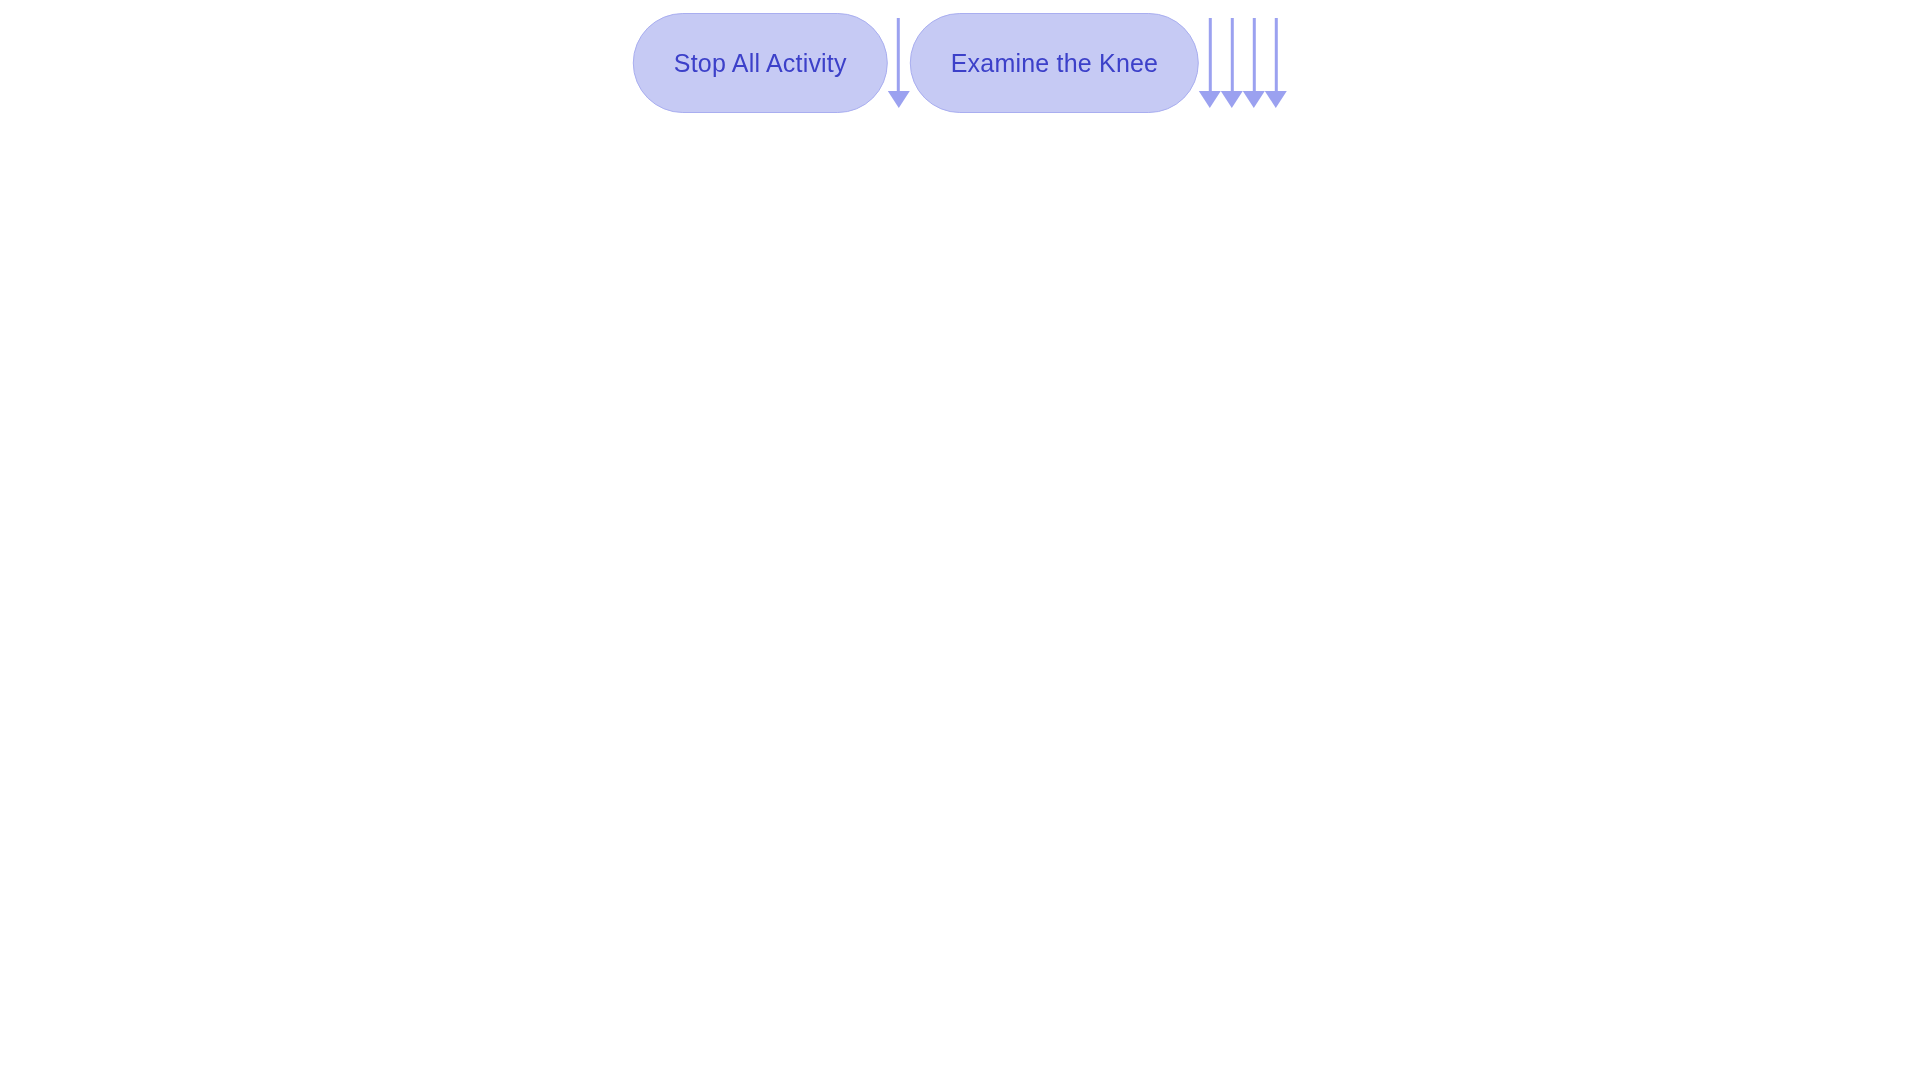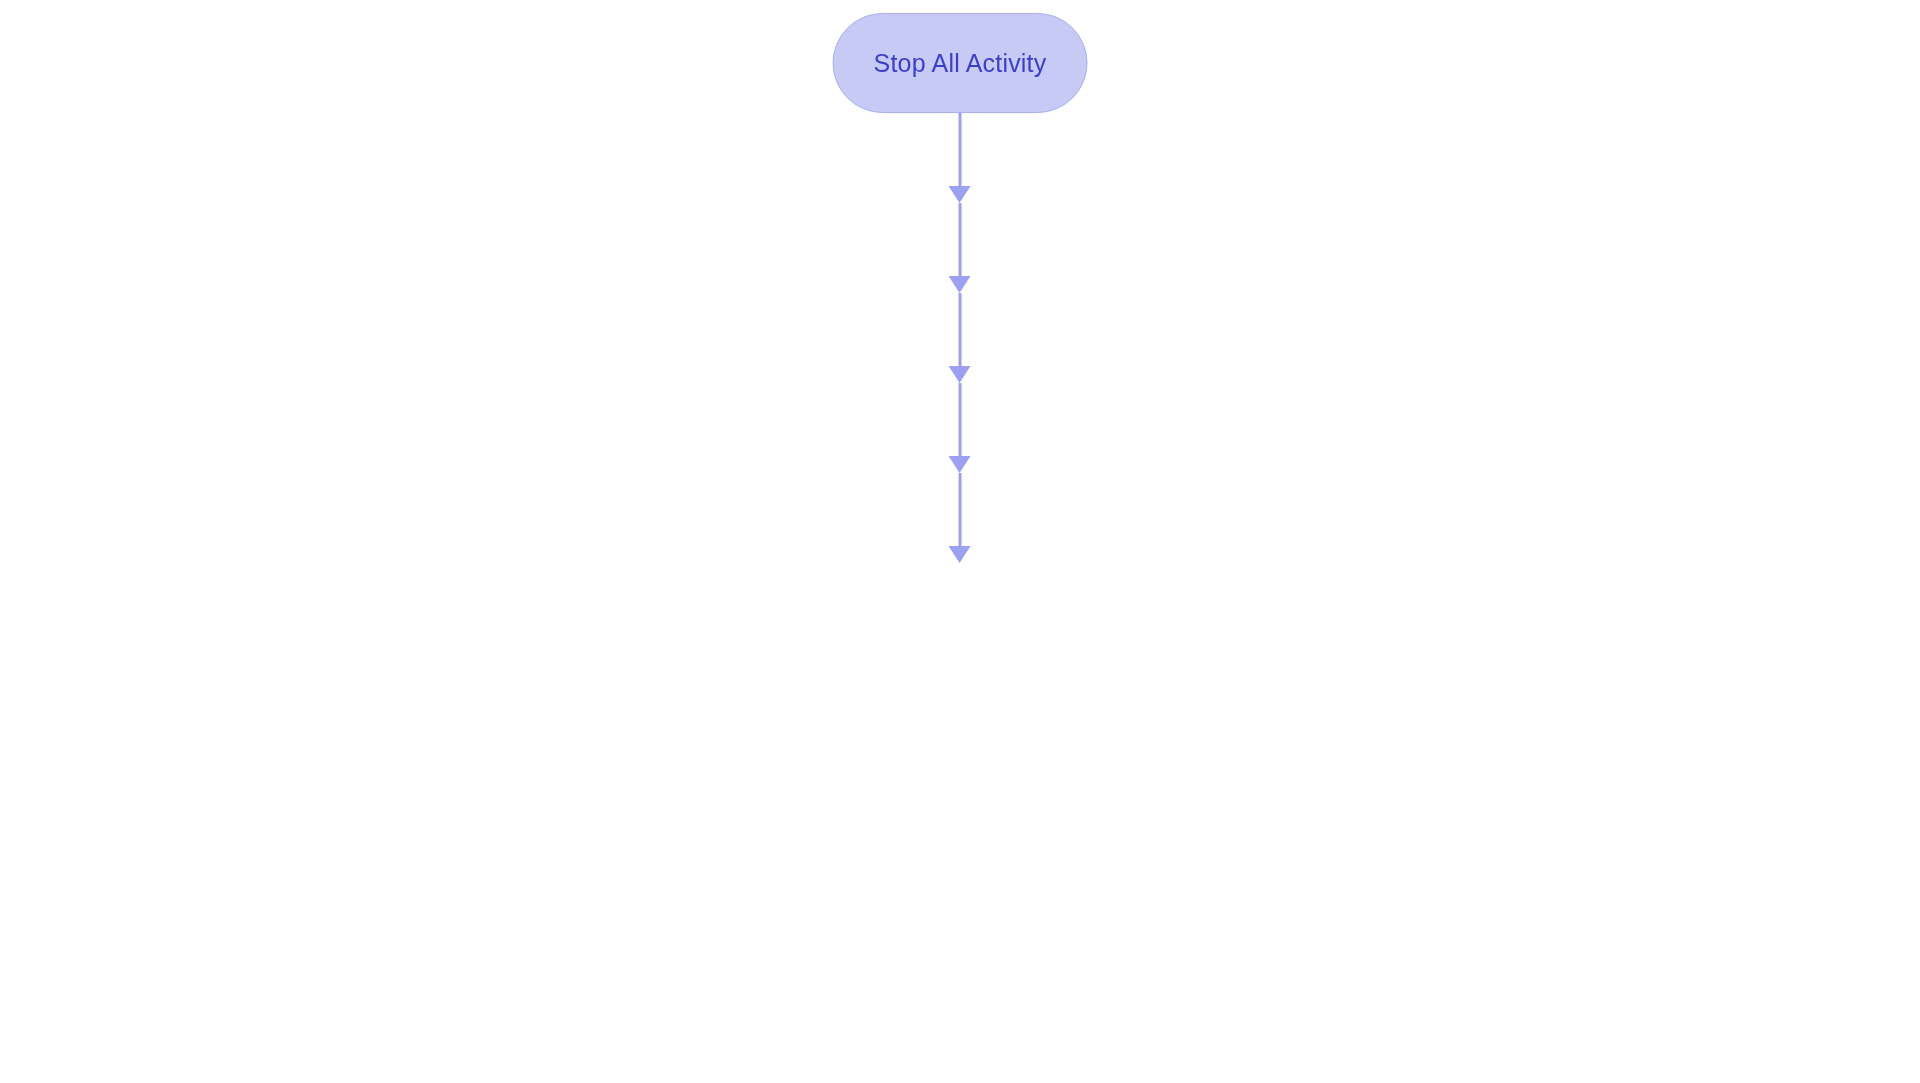--- a/index.html
+++ b/index.html
@@ -22,21 +22,21 @@
     background: var(--background);
     overflow: hidden;
     font-family: "Liberation Sans", sans-serif;
   }
   .flow {
     position: absolute;
     top: 13px;
     left: 50%;
     transform: translateX(-50%);
     display: flex;
-    flex-direction: column;
+    flex-direction: row;
     align-items: center;
   }
   .node {
     height: 100px;
     padding: 0 40px;
     display: flex;
     align-items: center;
     justify-content: center;
     background: var(--node-fill);
     border: 1.5px solid var(--node-border);
@@ -75,20 +75,23 @@
 
     <div class="node">
       <span>Stop All Activity</span>
     </div>
 
     <div class="edge">
       <div class="edge-shaft"></div>
       <div class="edge-head"></div>
     </div>
 
+    <div class="node">
+      <span>Examine the Knee</span>
+    </div>
 
     <div class="edge">
       <div class="edge-shaft"></div>
       <div class="edge-head"></div>
     </div>
 
 
     <div class="edge">
       <div class="edge-shaft"></div>
       <div class="edge-head"></div>

